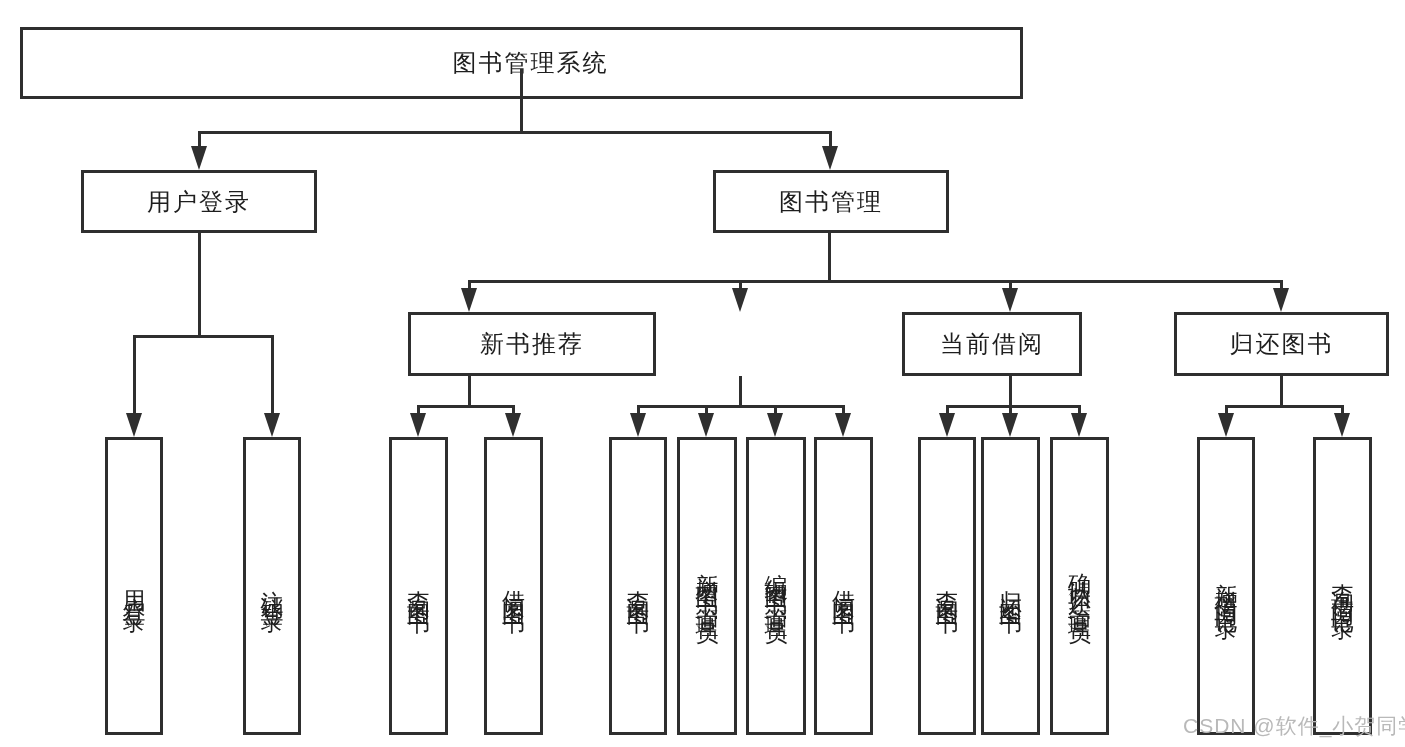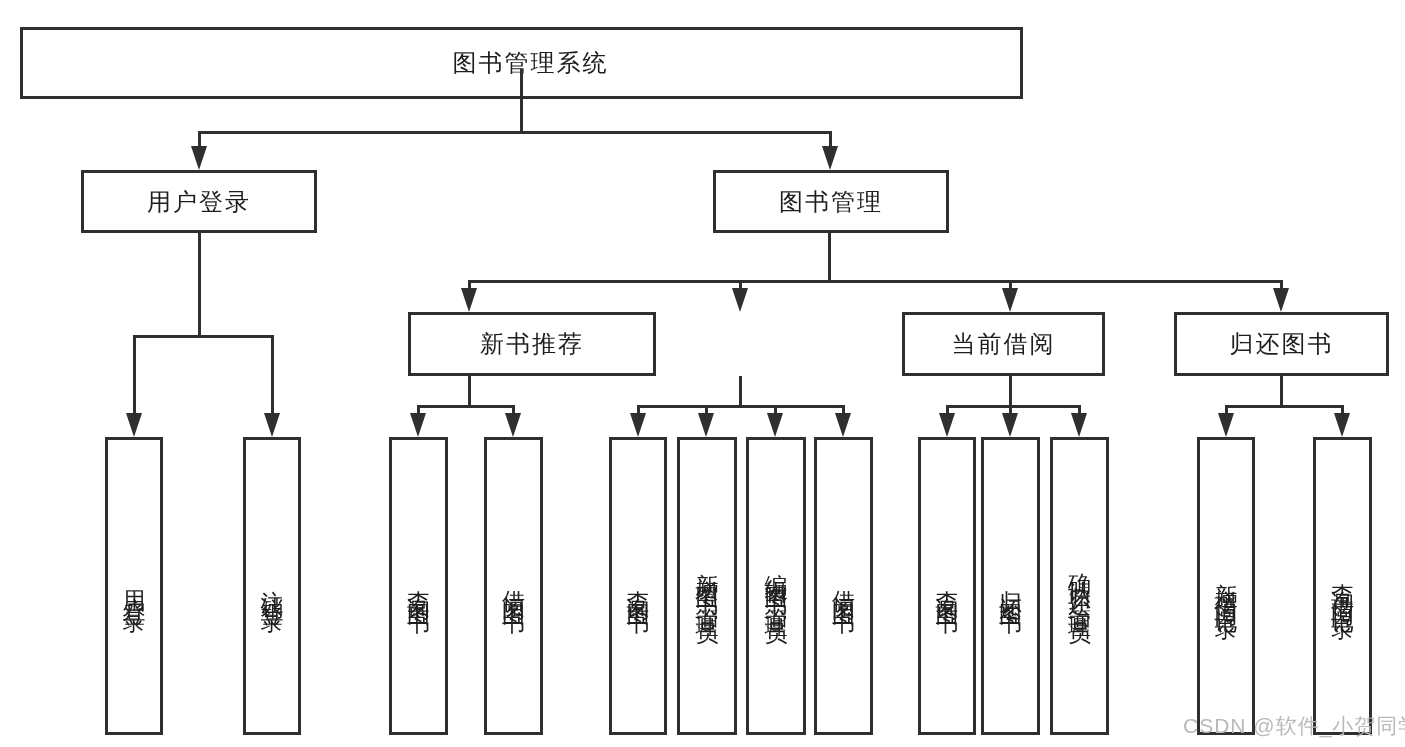--- a/index.html
+++ b/index.html
@@ -95,21 +95,21 @@
   <div class="vline" style="left:739px;top:280px;height:10px;"></div>
   <div class="ahead" style="left:732px;top:288px;"></div>
   <div class="vline" style="left:1009px;top:280px;height:10px;"></div>
   <div class="ahead" style="left:1002px;top:288px;"></div>
   <div class="vline" style="left:1280px;top:280px;height:10px;"></div>
   <div class="ahead" style="left:1273px;top:288px;"></div>
 
   <div class="box" style="left:380px;top:312px;width:248px;height:64px;margin-left:28px;">
     <span>新书推荐</span>
   </div>
-  <div class="box" style="left:902px;top:312px;width:203px;height:64px;">
+  <div class="box" style="left:902px;top:312px;width:180px;height:64px;">
     <span>当前借阅</span>
   </div>
   <div class="box" style="left:1174px;top:312px;width:215px;height:64px;">
     <span>归还图书</span>
   </div>
 
   <div class="vline" style="left:468px;top:376px;height:32px;"></div>
   <div class="hline" style="left:417px;top:405px;width:98px;"></div>
   <div class="vline" style="left:417px;top:405px;height:10px;"></div>
   <div class="ahead" style="left:410px;top:413px;"></div>

